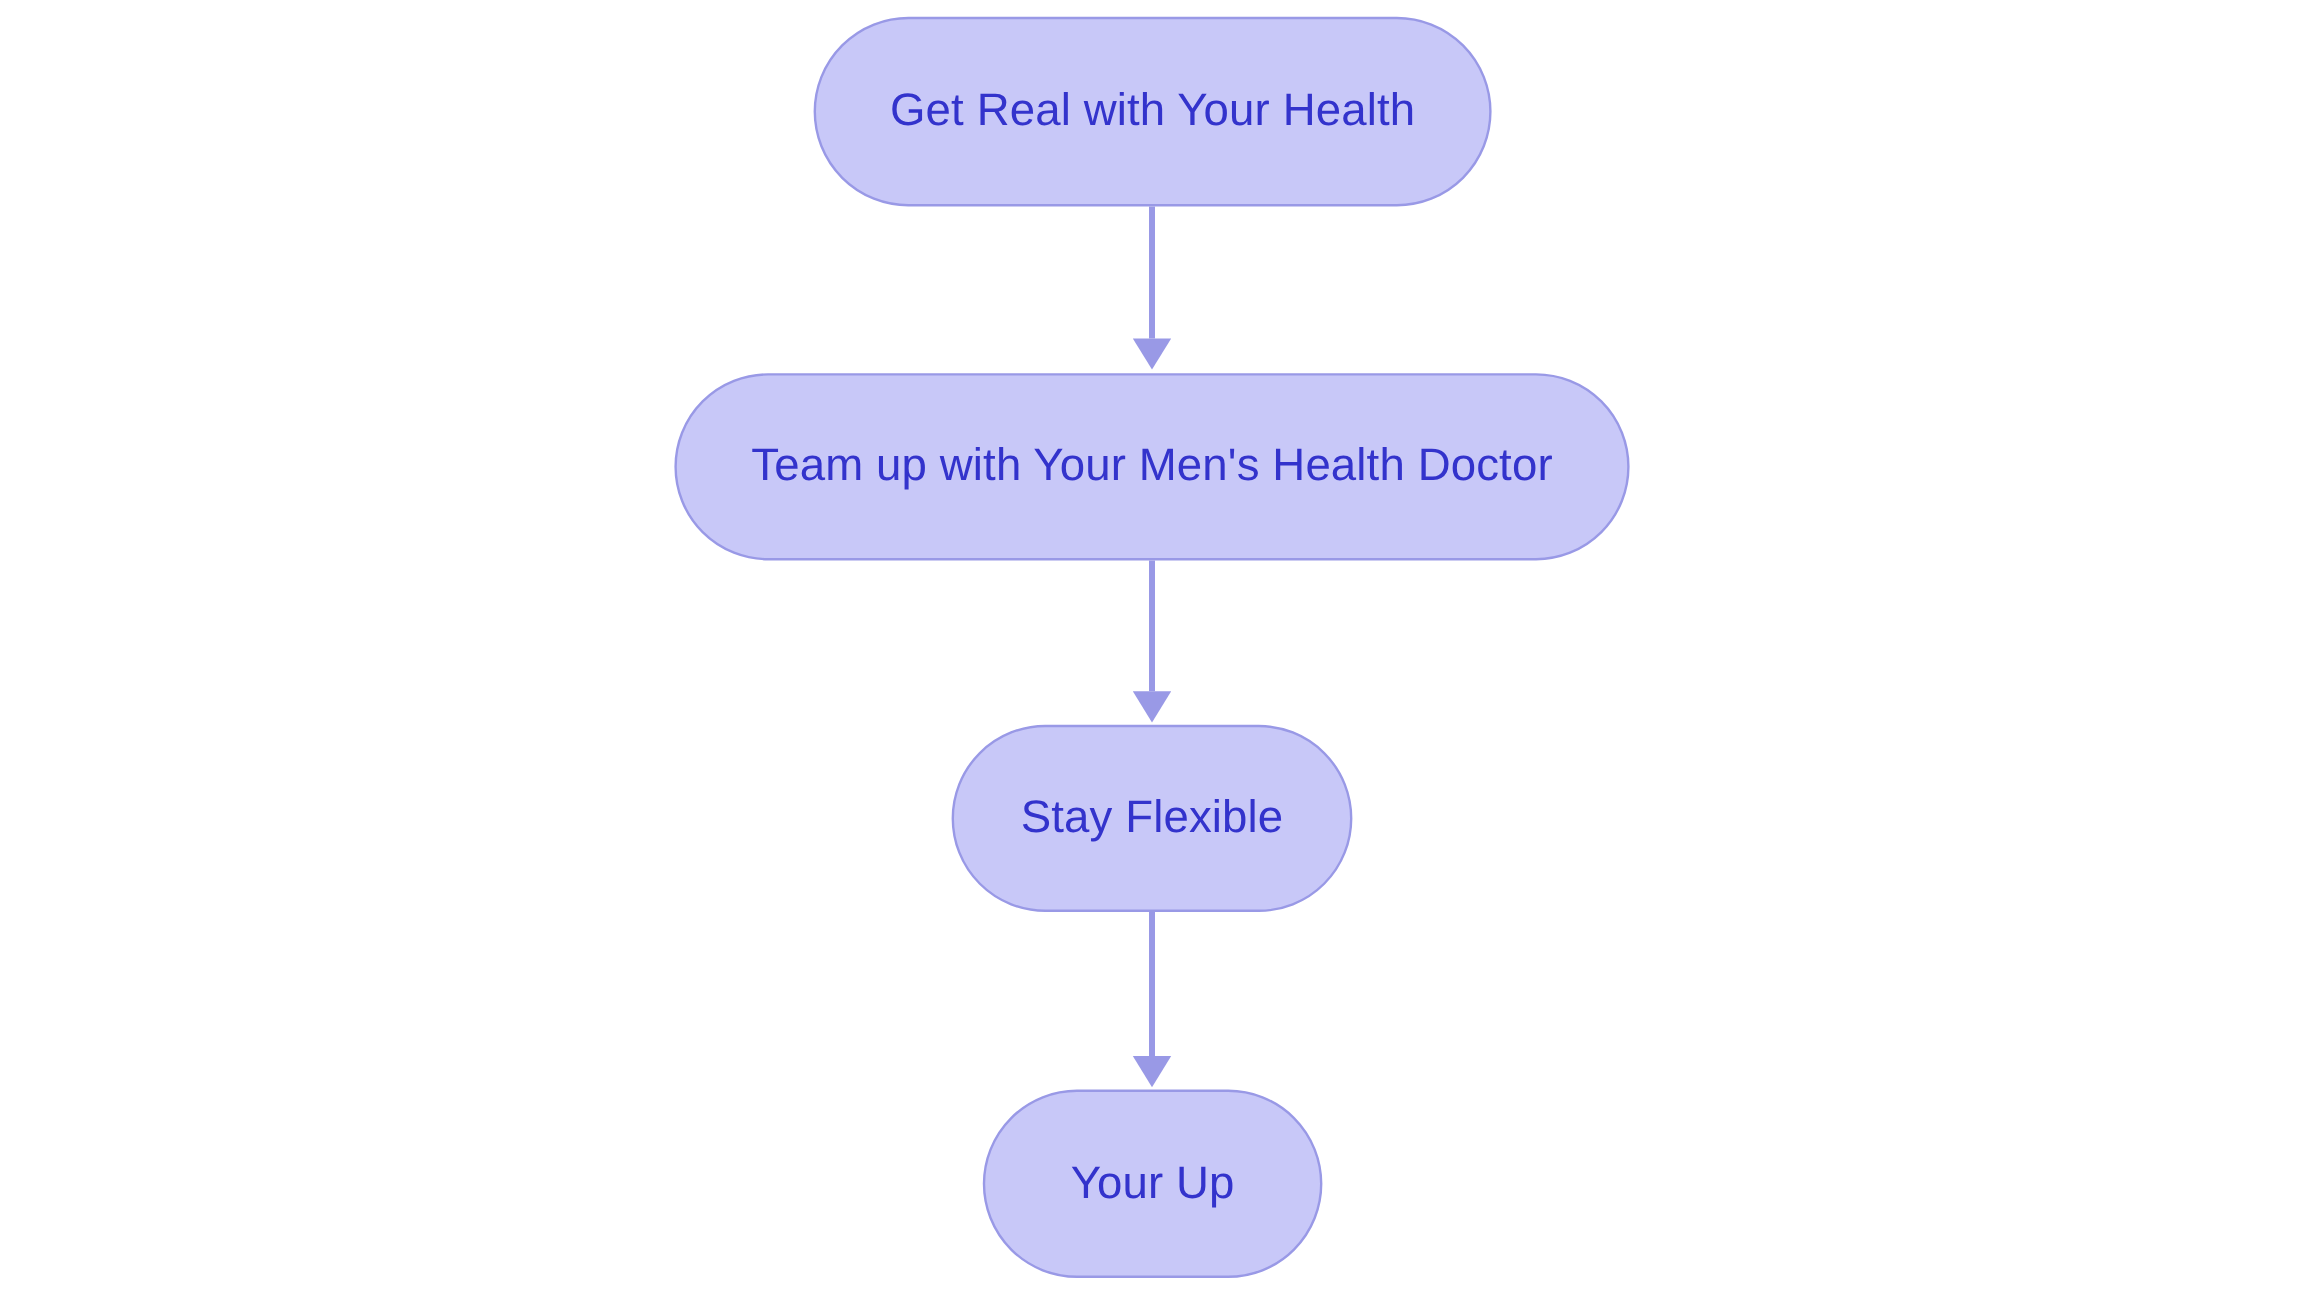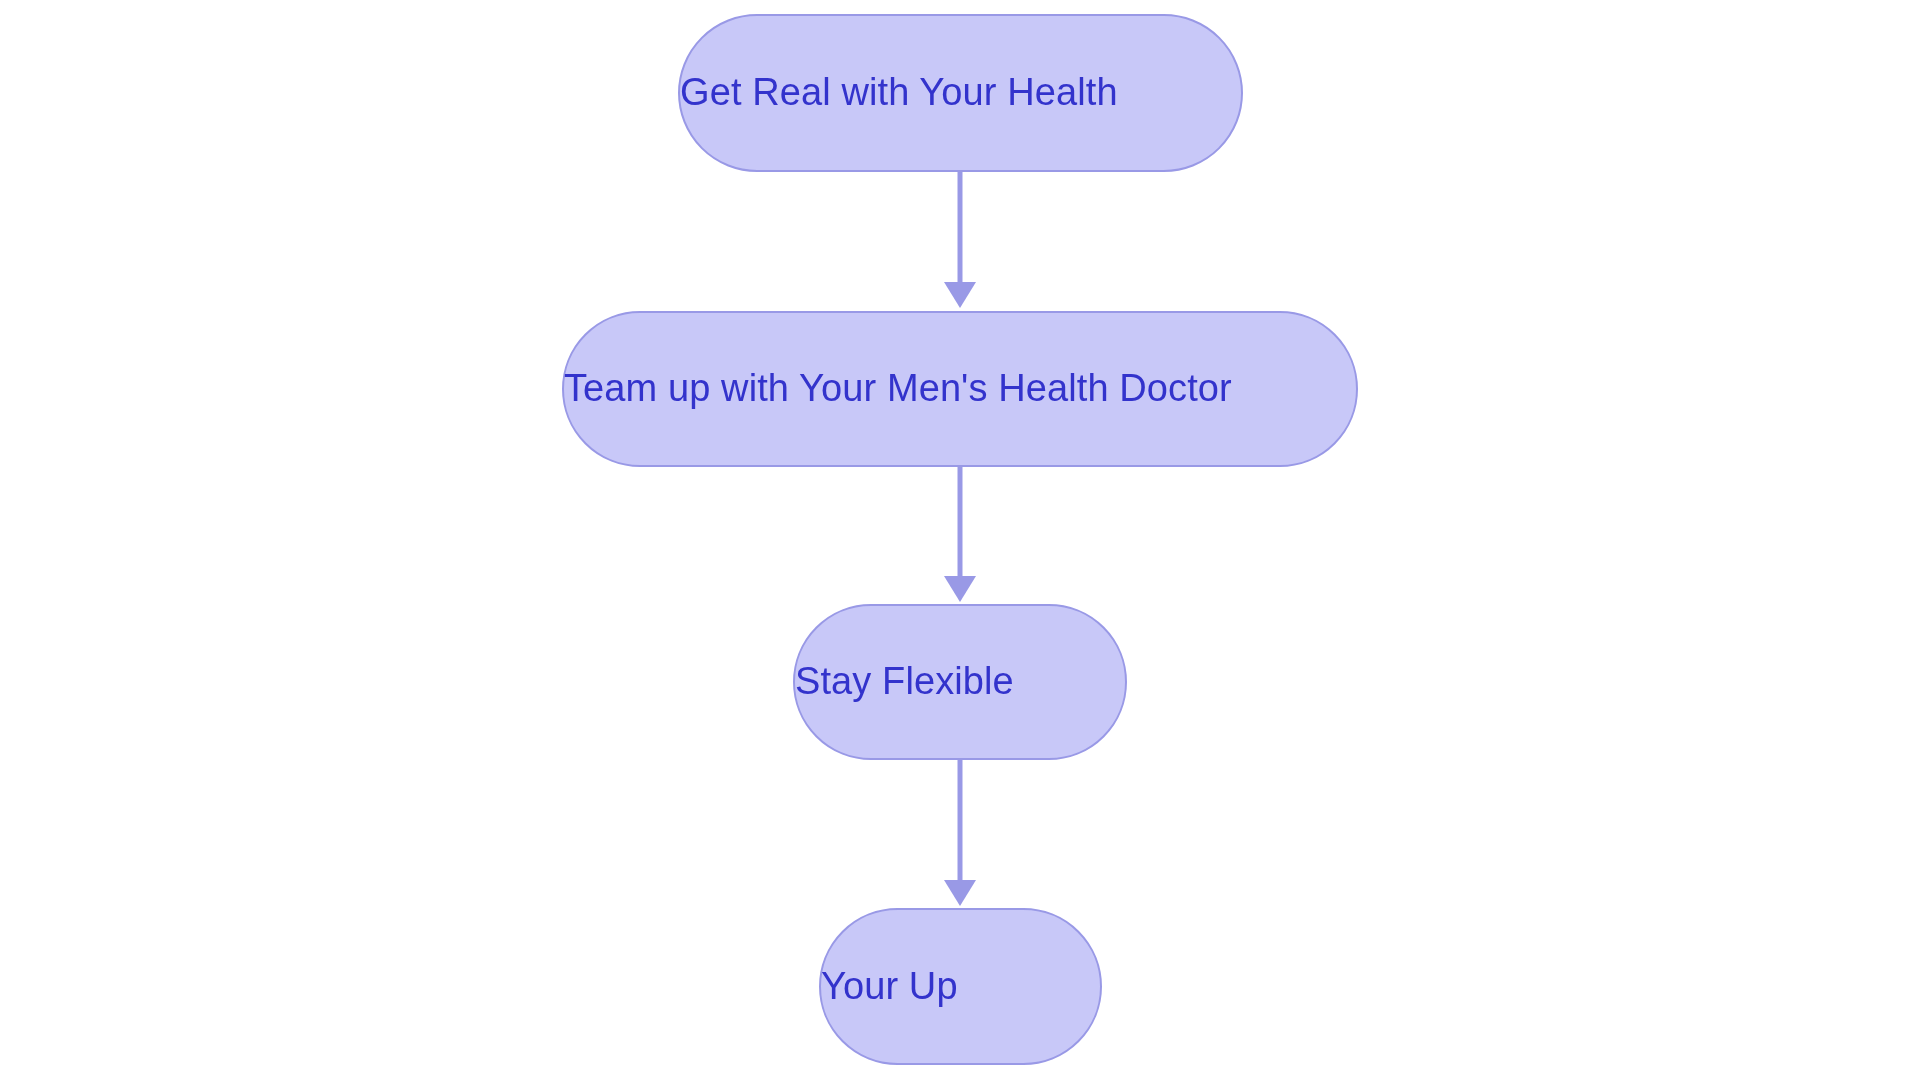--- a/index.html
+++ b/index.html
@@ -41,20 +41,21 @@
   }
 
   .flow-node {
     position: absolute;
     box-sizing: border-box;
     background: #c8c8f8;
     border: 2px solid #9999e6;
     border-radius: 999px;
     display: flex;
     align-items: center;
+    justify-content: center;
     text-align: center;
   }
 
   .flow-node-label {
     color: #3333cc;
     font-family: "Liberation Sans", sans-serif;
     font-size: 38px;
     font-weight: 400;
     line-height: 1.1;
     letter-spacing: 0.1px;

